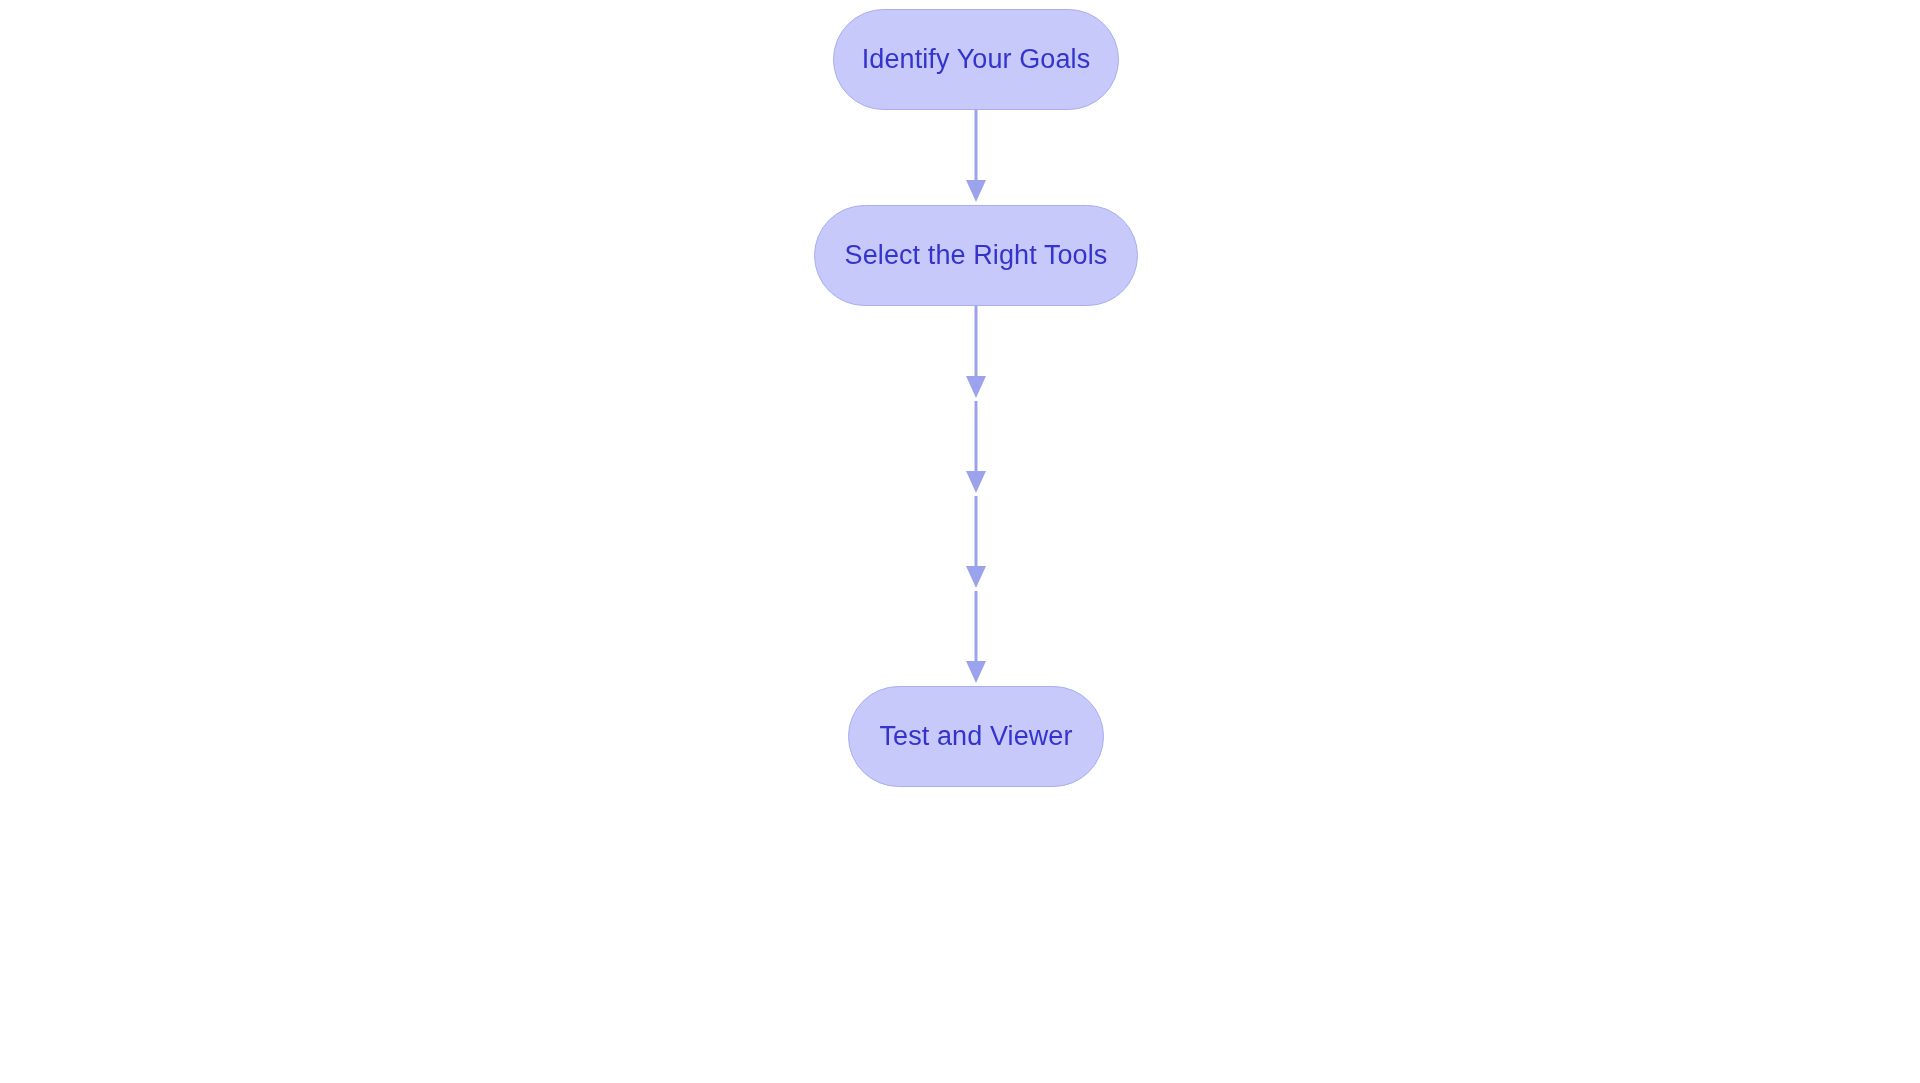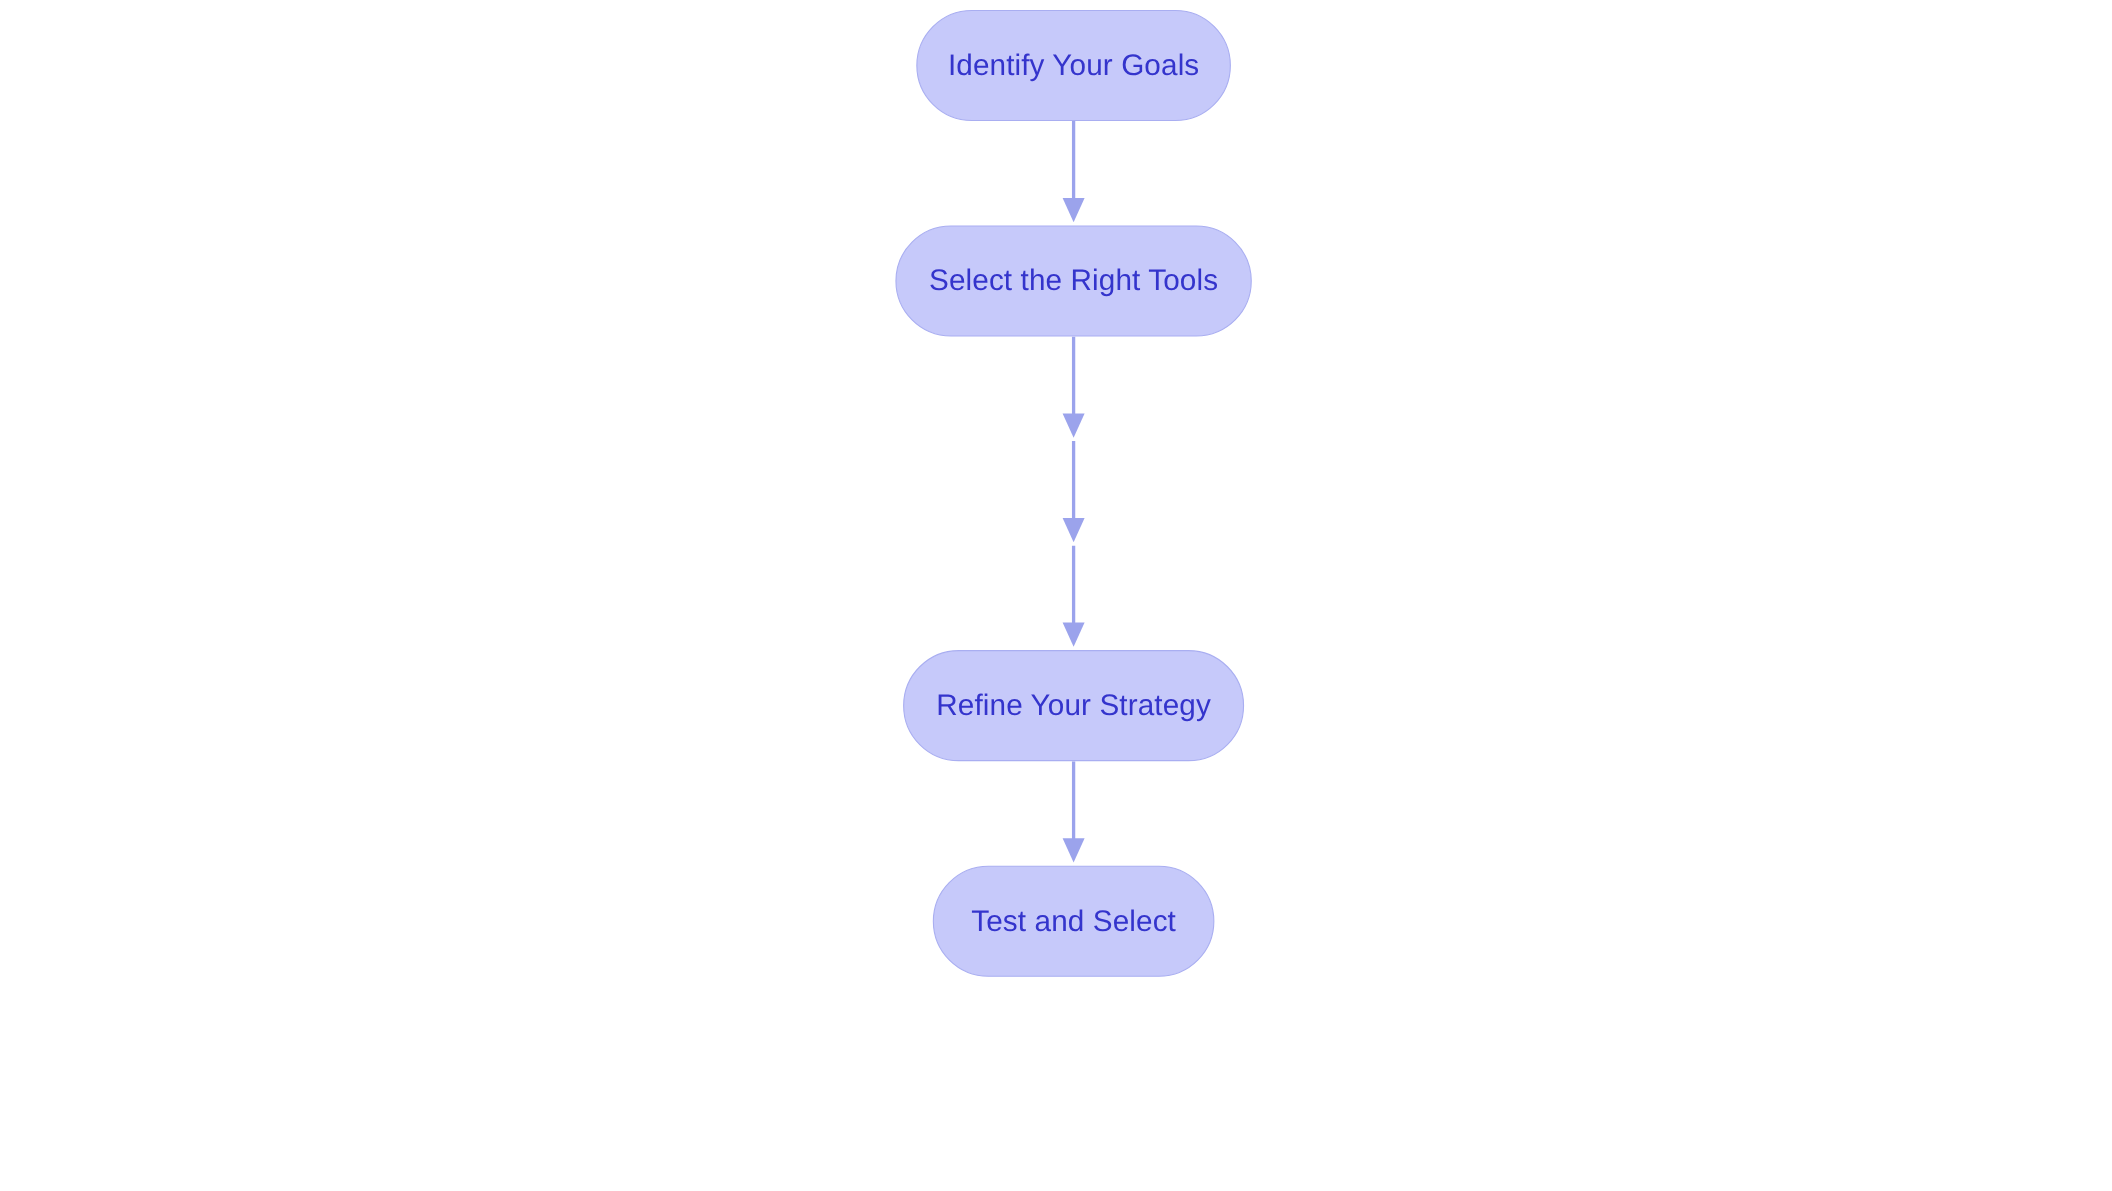--- a/index.html
+++ b/index.html
@@ -120,29 +120,26 @@
     </div>
 
 
     <div class="connector">
       <svg viewBox="0 0 40 95" xmlns="http://www.w3.org/2000/svg" aria-hidden="true">
         <line x1="20" y1="0" x2="20" y2="72" stroke="#9ba3ec" stroke-width="3"></line>
         <polygon points="10,70 30,70 20,92" fill="#9ba3ec"></polygon>
       </svg>
     </div>
 
-    <div class="node w5">
-      <span class="node-label">Refine Your Strategy</span>
-    </div>
 
     <div class="connector">
       <svg viewBox="0 0 40 95" xmlns="http://www.w3.org/2000/svg" aria-hidden="true">
         <line x1="20" y1="0" x2="20" y2="72" stroke="#9ba3ec" stroke-width="3"></line>
         <polygon points="10,70 30,70 20,92" fill="#9ba3ec"></polygon>
       </svg>
     </div>
 
     <div class="node w6">
-      <span class="node-label">Test and Select</span>
+      <span class="node-label">Test and Viewer</span>
     </div>
 
   </div>
 </div>
 
 </body></html>

